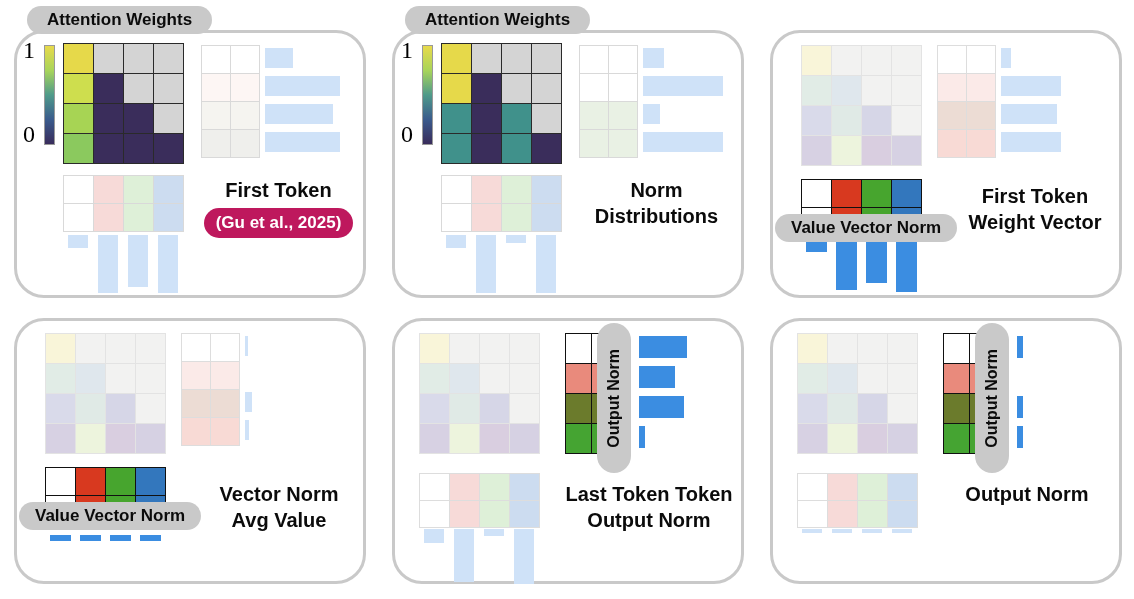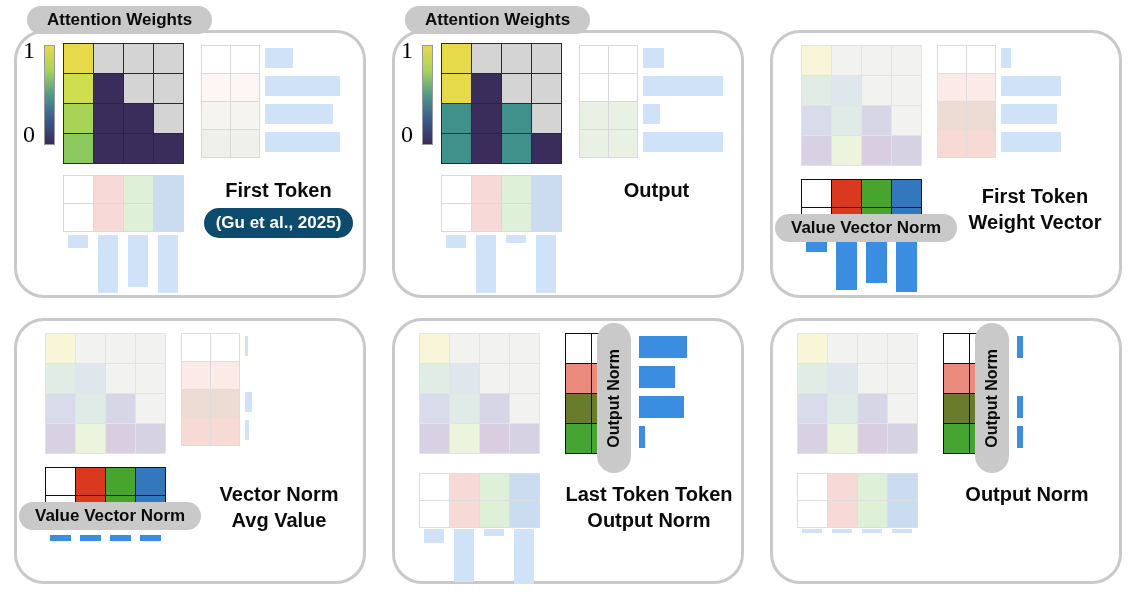--- a/index.html
+++ b/index.html
@@ -13,21 +13,21 @@
         font-weight:bold;font-size:17px;white-space:nowrap;z-index:5;color:#0b0b0b;}
   .vpill{position:absolute;background:#c9c9c9;border-radius:17px;z-index:5;
          display:flex;align-items:center;justify-content:center;}
   .vpill span{writing-mode:vertical-rl;transform:rotate(180deg);
               font-weight:bold;font-size:16px;color:#0b0b0b;}
   .grid{position:absolute;display:grid;padding:1px;gap:1px;z-index:1;}
   .grid>div{width:100%;height:100%;}
   .bar{position:absolute;z-index:1;}
   .caption{position:absolute;text-align:center;font-weight:bold;font-size:20px;
            line-height:26px;color:#0b0b0b;z-index:2;}
-  .cite{display:inline-block;background:#0c4a6e;color:#ffffff;border-radius:15px;
+  .cite{display:inline-block;background:#be185d;color:#ffffff;border-radius:15px;
         padding:2px 12px;font-weight:bold;font-size:17px;margin-top:5px;}
   .cbar{position:absolute;border:1px solid #999;z-index:1;}
   .cblabel{position:absolute;font-family:"Liberation Serif", serif;font-size:24px;
            color:#000;z-index:1;}
 </style>
 </head>
 <body>
 
 <main>
   <section class="panel" style="left: 14px; top: 30px; height: 268px;">
@@ -128,21 +128,22 @@
         <div style="background: rgb(255, 255, 255);"></div>
         <div style="background: rgb(247, 218, 216);"></div>
         <div style="background: rgb(222, 240, 216);"></div>
         <div style="background: rgb(204, 220, 240);"></div>
       </div>
       <div class="bar" style="left: 51px; top: 202px; width: 20px; height: 13px; background: rgb(207, 226, 248);"></div>
       <div class="bar" style="left: 81px; top: 202px; width: 20px; height: 58px; background: rgb(207, 226, 248);"></div>
       <div class="bar" style="left: 111px; top: 202px; width: 20px; height: 8px; background: rgb(207, 226, 248);"></div>
       <div class="bar" style="left: 141px; top: 202px; width: 20px; height: 58px; background: rgb(207, 226, 248);"></div>
       <div class="caption" style="left: 174px; top: 144px; width: 175px;">
-        <div>Output</div>
+        <div>Norm</div>
+        <div>Distributions</div>
       </div>
     </section>
   <section class="panel" style="left: 770px; top: 30px; height: 268px;">
       <div class="grid" style="left: 28px; top: 12px; grid-template-columns: repeat(4, 29px); grid-auto-rows: 29px; background: rgb(227, 227, 227);">
         <div style="background: rgb(249, 245, 217);"></div>
         <div style="background: rgb(242, 242, 241);"></div>
         <div style="background: rgb(242, 242, 241);"></div>
         <div style="background: rgb(242, 242, 241);"></div>
         <div style="background: rgb(225, 236, 230);"></div>
         <div style="background: rgb(223, 231, 237);"></div>

